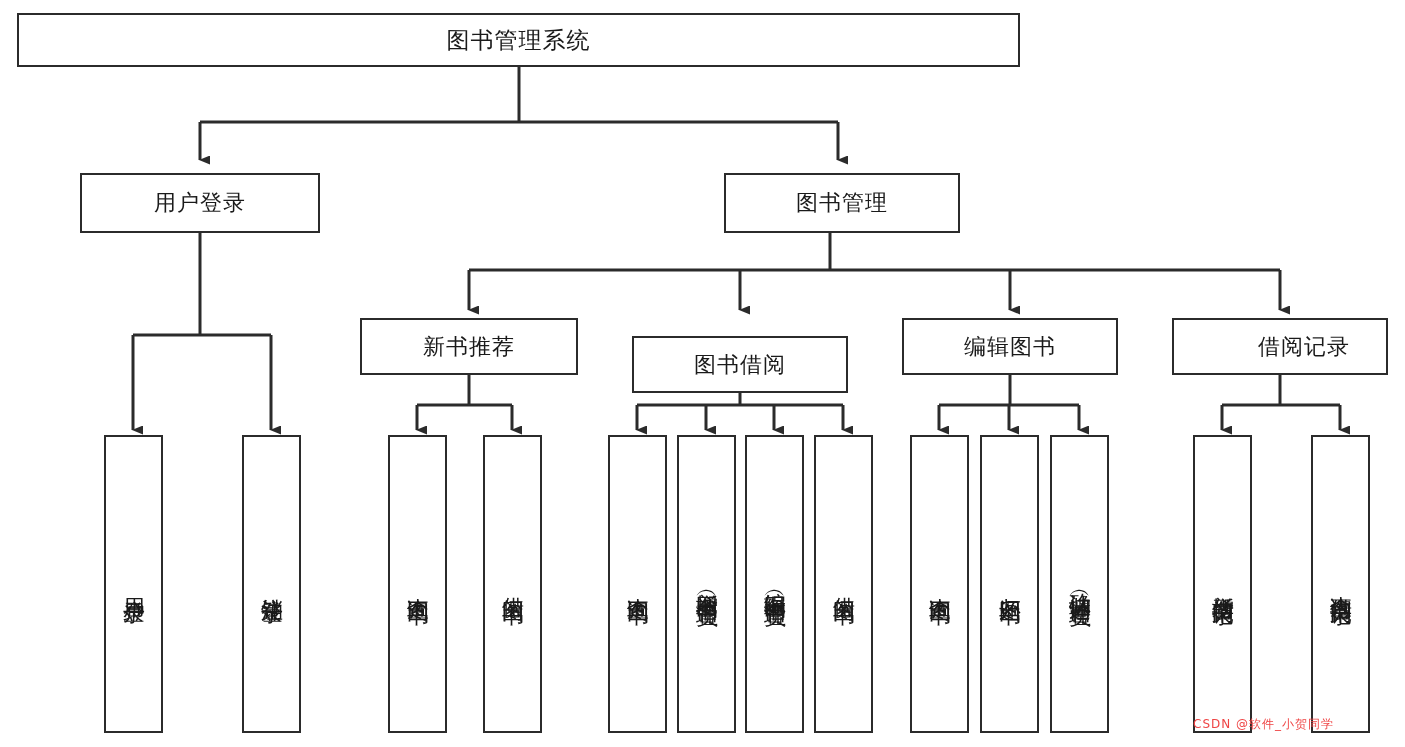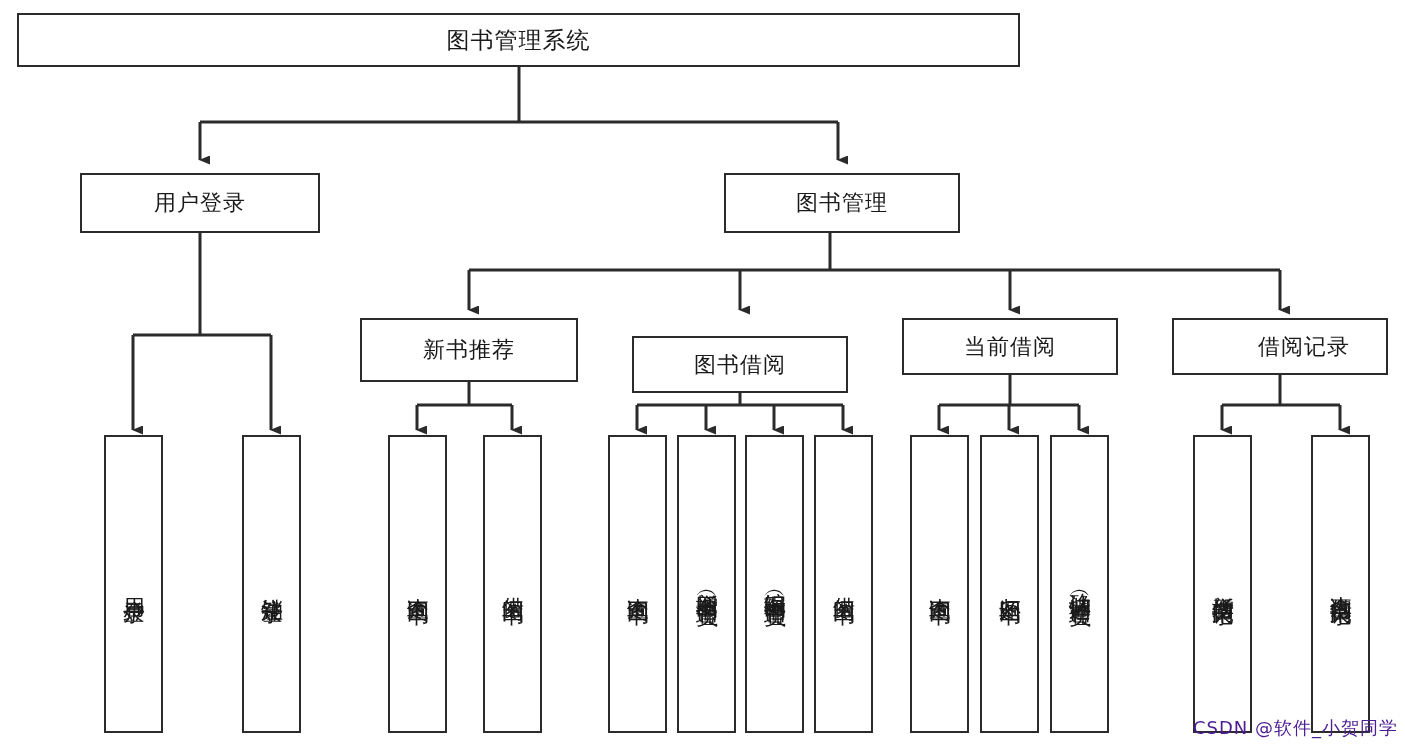--- a/index.html
+++ b/index.html
@@ -57,22 +57,22 @@
     text-align: center;
   }
   .node-v .vtext {
     writing-mode: vertical-rl;
     text-orientation: upright;
     display: block;
     max-height: 100%;
   }
   .watermark {
     position: absolute;
-    color: #4c1d95;
-    font-size: 18px;
+    color: #ef4444;
+    font-size: 12px;
     letter-spacing: 1px;
     white-space: nowrap;
     z-index: 5;
     font-family: "DejaVu Sans", "Liberation Sans", sans-serif;
   }
 </style>
 </head>
 <body>
 
 <div id="canvas">
@@ -126,23 +126,23 @@
       <path d="M1222,405 L1222,430" marker-end="url(#arrow)"></path>
       <path d="M1340,405 L1340,430" marker-end="url(#arrow)"></path>
     </g>
   </svg>
 
   <div class="node node-h node-root" style="left:17px; top:13px; width:1003px; height:54px;">图书管理系统</div>
 
   <div class="node node-h" style="left:80px; top:173px; width:240px; height:60px;">用户登录</div>
   <div class="node node-h" style="left:712px; top:173px; width:236px; height:60px;margin-left:12px;">图书管理</div>
 
-  <div class="node node-h" style="left:360px; top:318px; width:218px; height:64px;font-family:Liberation Mono, monospace;">新书推荐</div>
+  <div class="node node-h" style="left:360px; top:318px; width:218px; height:57px;font-family:Liberation Mono, monospace;">新书推荐</div>
   <div class="node node-h" style="left:632px; top:336px; width:216px; height:57px;">图书借阅</div>
-  <div class="node node-h" style="left:902px; top:318px; width:216px; height:57px;">当前借阅</div>
+  <div class="node node-h" style="left:902px; top:318px; width:216px; height:57px;">编辑图书</div>
   <div class="node node-h" style="left:1172px; top:318px; width:216px; height:57px;padding-left:48px;">借阅记录</div>
 
   <div class="node node-v" style="left:104px; top:435px; width:59px; height:298px;">
     <span class="vtext">用户登录</span>
   </div>
   <div class="node node-v" style="left:242px; top:435px; width:59px; height:298px;">
     <span class="vtext">注销登录</span>
   </div>
 
   <div class="node node-v" style="left:388px; top:435px; width:59px; height:298px;">

